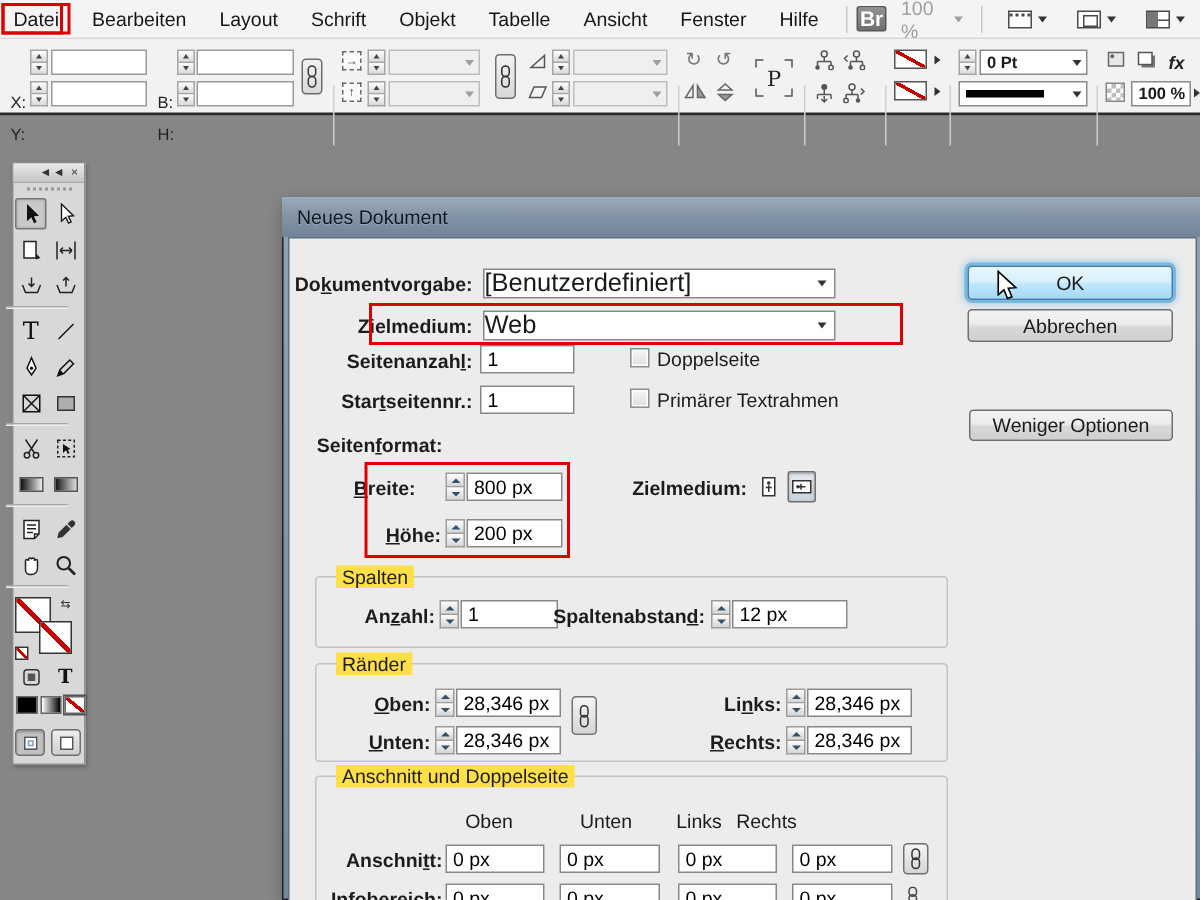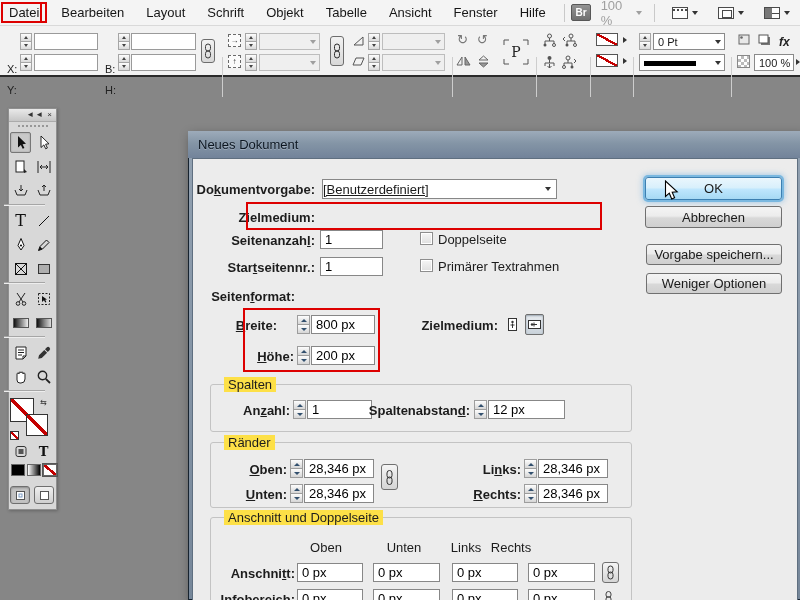--- a/index.html
+++ b/index.html
@@ -7,21 +7,21 @@
   body { font-family:"Liberation Sans","DejaVu Sans",sans-serif; font-size:13px; color:#1a1a1a; }
   #app { position:relative; width:800px; height:600px; background:#868686; overflow:hidden; }
 
   
   .menubar { position:absolute; left:0; top:0; width:800px; height:26px; background:#f4f4f4;
              display:flex; align-items:center; border-bottom:1px solid #d9d9d9; }
   .menu-item { padding:3px 11px; color:#161616; }
   .menu-item.annotated { border:2px solid #dd0000; padding:1px 6px; margin-left:1px; margin-right:3px; }
   .mb-sep { width:1px; height:18px; background:#c9c9c9; margin:0 7px; }
   .br-btn { width:23px; height:17px; background:linear-gradient(#939393,#6f6f6f); border:1px solid #575757;
-            border-radius:2px; color:#fff; font-size:10px; font-weight:bold; text-align:center; line-height:15px; }
+            border-radius:2px; color:#fff; font-size:14px; font-weight:bold; text-align:center; line-height:15px; }
   .zoom-ctrl { color:#9f9f9f; margin-left:10px; display:flex; align-items:center; gap:8px; }
   .tri-dn { width:0; height:0; border-left:3px solid transparent; border-right:3px solid transparent; border-top:4px solid #333; }
   .tri-dn.gray { border-top-color:#9f9f9f; }
   .tri-rt { width:0; height:0; border-top:3px solid transparent; border-bottom:3px solid transparent; border-left:4px solid #333; }
   .mb-icongrp { display:flex; align-items:center; gap:4px; margin:0 10px; }
   .mi { border:1px solid #4a4a4a; background:#fdfdfd; width:16px; height:12px; position:relative; }
   .mi.film::before { content:""; position:absolute; left:0; right:0; top:1px; border-top:2px dotted #4a4a4a; }
   .mi.screen::after { content:""; position:absolute; left:3px; top:2px; width:8px; height:6px; border:1px solid #4a4a4a; }
   .mi.arrange { background:linear-gradient(90deg,#777 0 7px,#fdfdfd 7px); }
   .mi.arrange::after { content:""; position:absolute; left:7px; top:5px; width:8px; height:1px; background:#4a4a4a; }
@@ -33,21 +33,21 @@
   .f { position:absolute; background:#fff; border:1px solid #9a9a9a; height:17px; font-size:11px; padding:1px 3px;
        font-family:"Liberation Sans",sans-serif; }
   .sp { position:absolute; width:12px; height:17px; display:flex; flex-direction:column; }
   .sp i { flex:1; background:linear-gradient(#fdfdfd,#dadada); border:1px solid #a5a5a5; display:flex; align-items:center; justify-content:center; }
   .sp i + i { border-top:none; }
   .sp i::after { content:""; width:0; height:0; border-left:2.5px solid transparent; border-right:2.5px solid transparent; }
   .sp i.up::after { border-bottom:3px solid #444; }
   .sp i.dn::after { border-top:3px solid #444; }
   .cb-sep2 { position:absolute; width:1px; height:40px; background:#cdcdcd; top:31px; }
   .dd { position:absolute; background:#fff; border:1px solid #8a8a8a; height:17px; display:flex; align-items:center; }
-  .dd .dd-txt { flex:1; padding-left:4px; font-size:11px; white-space:nowrap; overflow:hidden; }
+  .dd .dd-txt { flex:1; padding-left:4px; font-size:11px; white-space:nowrap; overflow:hidden;font-weight:bold; }
   .dd .dd-ar { width:13px; display:flex; justify-content:center; }
   .dd.dis { background:#efefef; border-color:#bdbdbd; }
   .icon-sq { position:absolute; width:13px; height:13px; border:1px dashed #6a6a6a; background:#fbfbfb; font-size:8px;
              display:flex; align-items:center; justify-content:center; color:#333; }
   .swatch-none { position:absolute; width:22px; height:13px; background:#fff; border:1px solid #555;
     background-image:linear-gradient(to top right, transparent 44%, #c40000 44%, #c40000 56%, transparent 56%); }
   .linkbtn { position:absolute; background:linear-gradient(#f2f2f2,#d8d8d8); border:1px solid #6d6d6d; border-radius:3px;
              display:flex; align-items:center; justify-content:center; }
   .cp-txt { position:absolute; font-size:11px; color:#222; }
   .checker { position:absolute; width:13px; height:13px; border:1px solid #888;
@@ -87,21 +87,21 @@
   .dialog-title { position:absolute; left:188px; top:131px; width:614px; height:27px; line-height:27px;
     padding-left:10px; color:#0d1722; font-size:13px;
     background:linear-gradient(#9dabba 0%, #8495a6 45%, #72839а 100%);
     background:linear-gradient(#9dabba 0%, #8495a6 45%, #72839a 100%); text-shadow:0 1px 0 rgba(255,255,255,.25); }
   .dialog-body { position:absolute; left:192px; top:158px; width:606px; height:442px; background:#ececec;
     border:1px solid #5f6f80; border-bottom:none; }
   .dlg-lbl { position:absolute; text-align:right; color:#1c1c1c; white-space:nowrap;font-weight:bold; }
   .dlg-f { position:absolute; background:#fff; border:1px solid #878787; height:19px; font-size:13px; padding:1px 4px;
            font-family:"Liberation Sans",sans-serif; }
   .dlg-dd { position:absolute; background:#fff; border:1px solid #878787; height:20px; display:flex; align-items:center; }
-  .dlg-dd .dd-txt { flex:1; padding-left:0; font-size:13px;text-decoration:underline; }
+  .dlg-dd .dd-txt { flex:1; padding-left:0; font-size:17px; }
   .dlg-dd .dd-ar { width:16px; display:flex; justify-content:center; }
   .dlg-sp { position:absolute; width:13px; height:19px; display:flex; flex-direction:column; }
   .dlg-sp i { flex:1; background:linear-gradient(#fdfdfd,#d6d6d6); border:1px solid #9d9d9d; display:flex; align-items:center; justify-content:center; }
   .dlg-sp i + i { border-top:none; }
   .dlg-sp i::after { content:""; width:0; height:0; border-left:3px solid transparent; border-right:3px solid transparent; }
   .dlg-sp i.up::after { border-bottom:3.5px solid #33506e; }
   .dlg-sp i.dn::after { border-top:3.5px solid #33506e; }
   .cbx { position:absolute; width:13px; height:13px; background:linear-gradient(#f6f6f6,#dfdfdf); border:1px solid #8e8e8e;
          box-shadow:inset 0 0 0 1px #fff; }
   .cbx-lbl { position:absolute; color:#1c1c1c; }
@@ -497,20 +497,26 @@
 
   <span class="dlg-lbl" style="left:195px;top:182px;width:120px">Do<u>k</u>umentvorgabe:</span>
   <div class="dlg-dd" style="left:322px;top:179px;width:235px">
     <span class="dd-txt">[Benutzerdefiniert]</span>
     <span class="dd-ar">
         <span class="tri-dn"></span>
       </span>
   </div>
 
   <span class="dlg-lbl" style="left:195px;top:210px;width:120px">Zielmedium:</span>
+  <div class="dlg-dd" style="left:322px;top:207px;width:235px">
+    <span class="dd-txt">Web</span>
+    <span class="dd-ar">
+        <span class="tri-dn"></span>
+      </span>
+  </div>
 
   <span class="dlg-lbl" style="left:195px;top:233px;width:120px">Seitenanzah<u>l</u>:</span>
   <input class="dlg-f" style="left: 320px; top: 230px; width: 63px;" readonly="" value="1">
   <span class="cbx" style="left:420px;top:232px"></span>
   <span class="cbx-lbl" style="left:438px;top:232px">Doppelseite</span>
 
   <span class="dlg-lbl" style="left:195px;top:260px;width:120px">Star<u>t</u>seitennr.:</span>
   <input class="dlg-f" style="left: 320px; top: 257px; width: 63px;" readonly="" value="1">
   <span class="cbx" style="left:420px;top:259px"></span>
   <span class="cbx-lbl" style="left:438px;top:259px">Primärer Textrahmen</span>
@@ -618,21 +624,20 @@
   <input class="dlg-f" style="left: 528px; top: 589px; width: 67px;" readonly="" value="0 px">
   <span class="cp-txt" style="left:604px;top:591px">
     <svg width="9" height="12" viewBox="0 0 9 12">
         <rect x="2" y="0.5" width="5" height="6" rx="2.5" fill="none" stroke="#444"></rect>
         <rect x="2" y="5.5" width="5" height="6" rx="2.5" fill="none" stroke="#444"></rect>
       </svg>
   </span>
 
   <button class="btn default" style="left:645px;top:177px;width:137px;height:23px">OK</button>
   <button class="btn" style="left:645px;top:206px;width:137px;height:22px">Abbrechen</button>
-  <button class="btn" style="left:646px;top:244px;width:136px;height:21px">Vorgabe speichern...</button>
   <button class="btn" style="left:646px;top:273px;width:136px;height:21px">Weniger Optionen</button>
 
   <div class="annot" style="left:1px;top:2px;width:41px;height:21px"></div>
   <div class="annot" style="left:246px;top:202px;width:356px;height:28px"></div>
   <div class="annot" style="left:243px;top:308px;width:137px;height:64px"></div>
 
   <svg style="position:absolute;left:664px;top:180px" width="15" height="22" viewBox="0 0 15 22">
     <path d="M1.5,1 L1.5,16.5 L5.3,13.2 L7.7,19 L10.6,17.8 L8.2,12.2 L13.2,11.8 Z" fill="#fff" stroke="#000" stroke-width="1.1"></path>
   </svg>
 

